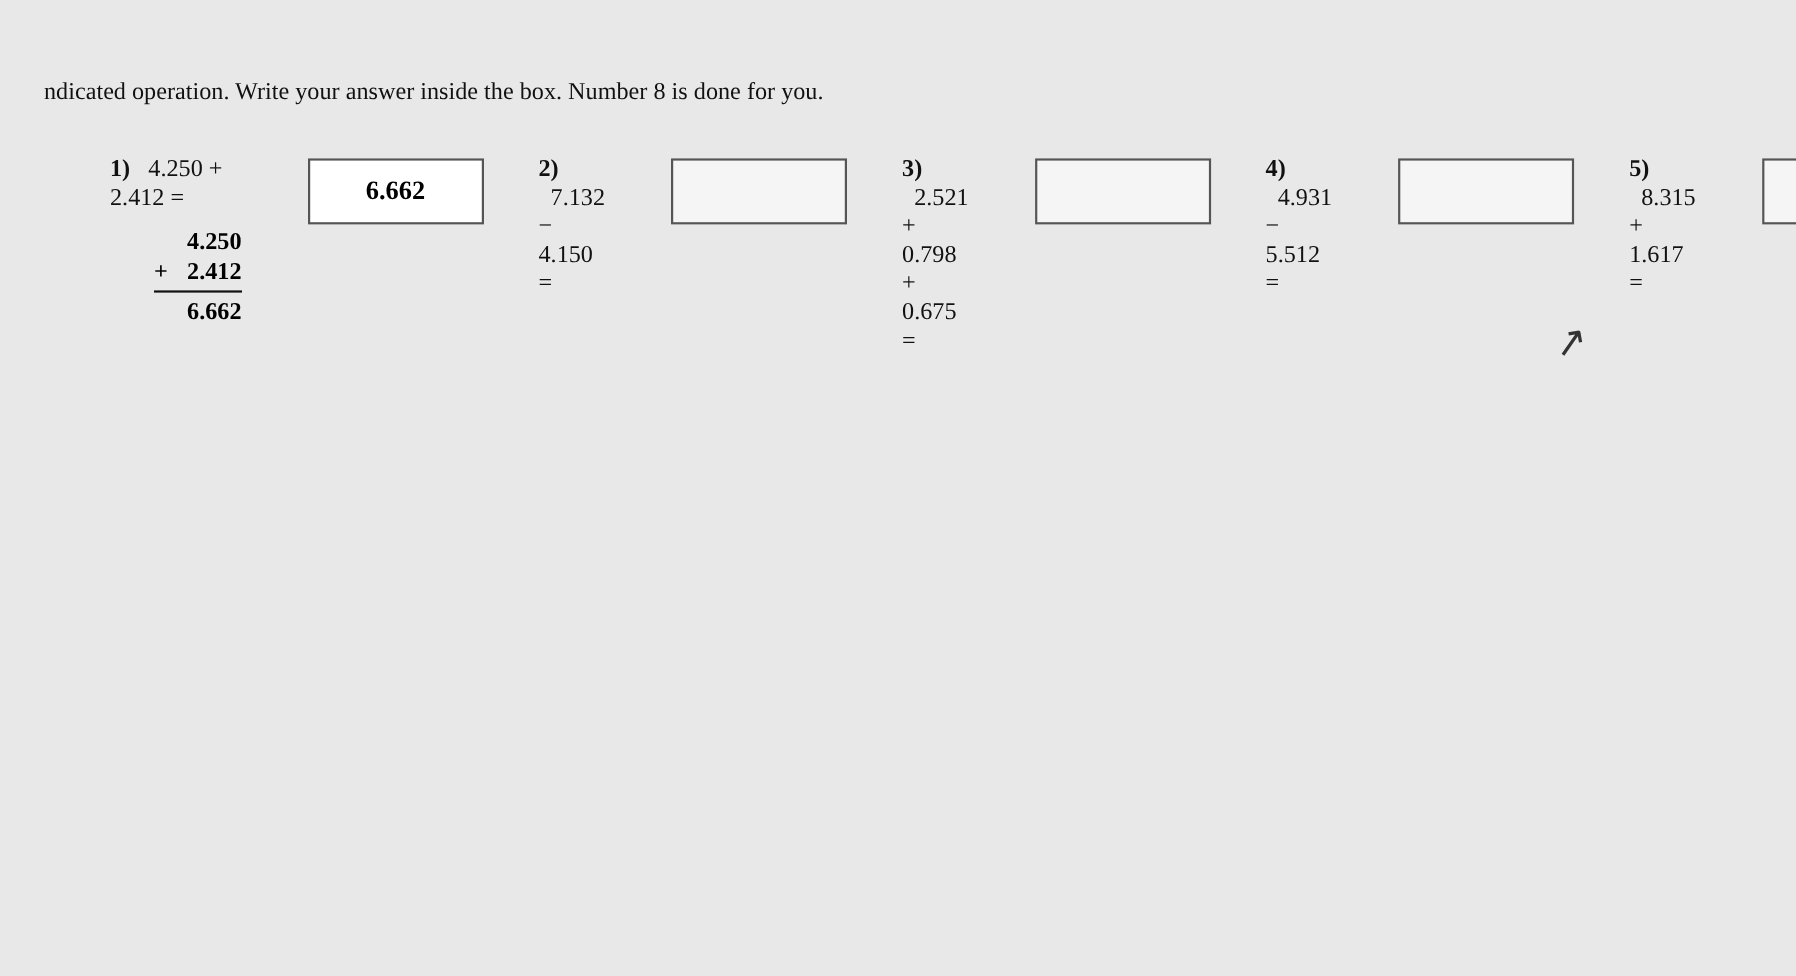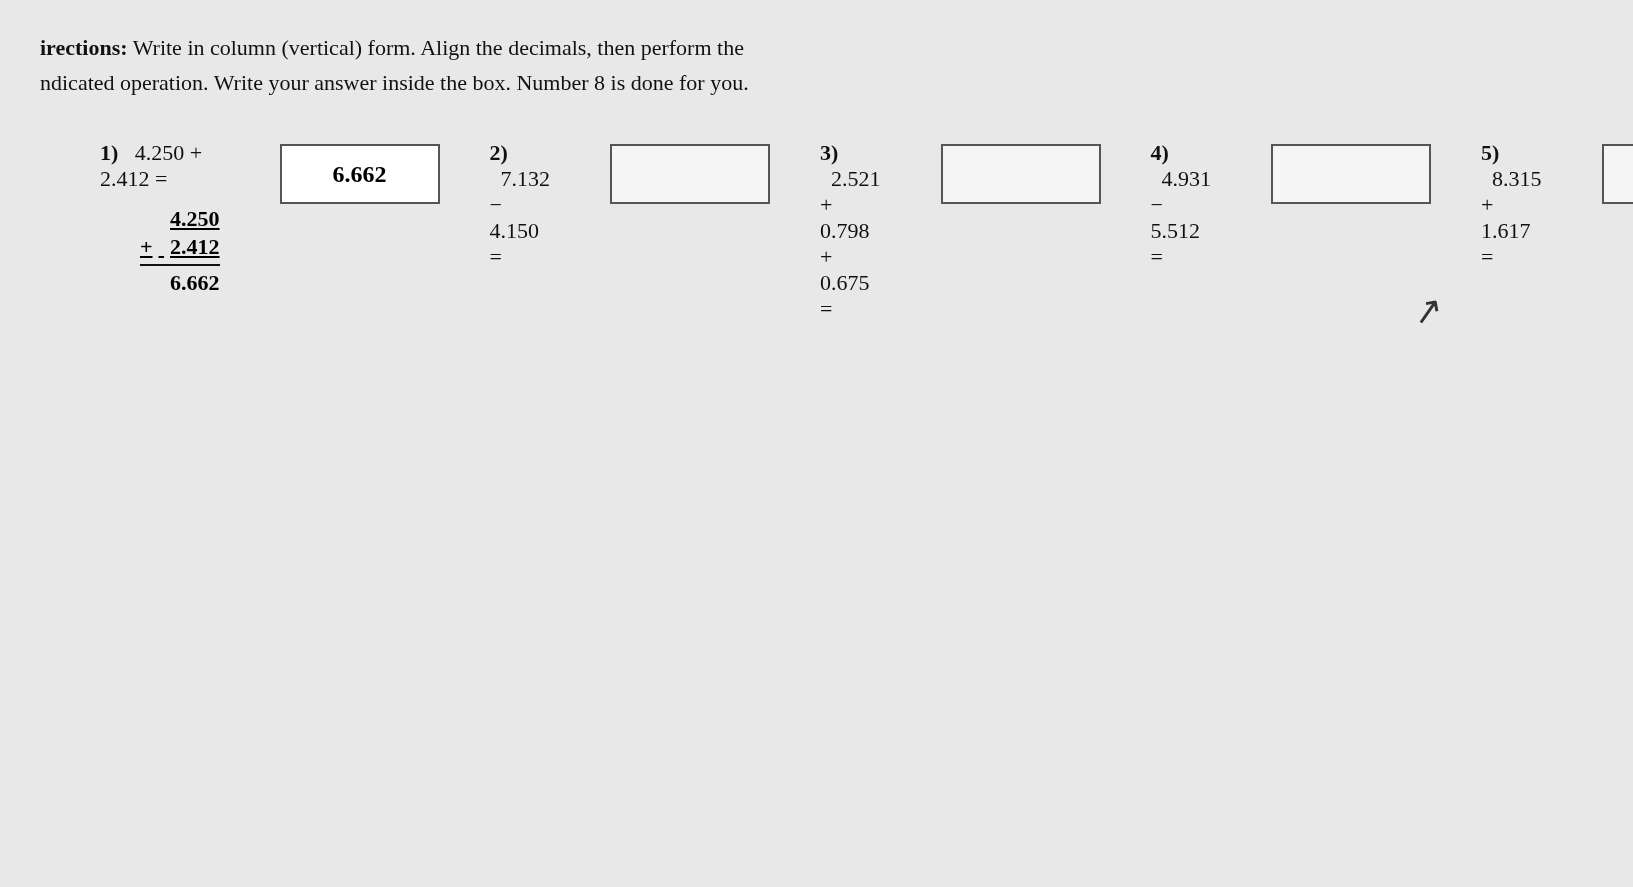--- a/index.html
+++ b/index.html
@@ -49,21 +49,20 @@
       display: flex;
       flex-direction: column;
       align-items: flex-end;
       gap: 2px;
     }
 
     .vertical-addend {
       display: flex;
       align-items: flex-end;
       gap: 6px;
-      text-decoration: underline;
     }
 
     .vertical-line {
       border-top: 2px solid #111;
       width: 100%;
       margin: 2px 0;
     }
 
     .answer-box {
       border: 2px solid #555;
@@ -109,21 +108,21 @@
 
     .num-label {
       font-weight: bold;
       font-size: 22px;
     }
   </style>
 </head>
 <body>
 
 <div class="directions">
-  <span><strong>irections:</strong><span> Write in column (vertical) form. Align the decimals, then perform the</span></span><br>
+  <br>
   <span>ndicated operation. Write your answer inside the box. Number 8 is done for you.</span>
 </div>
 
 <div class="problems-container">
 
   <div class="problem-row">
     <div class="problem-1-wrapper">
       <div class="equation-text">
         <span class="num-label">1)</span>
         &nbsp;&nbsp;<span>4.250 + 2.412 =</span>

